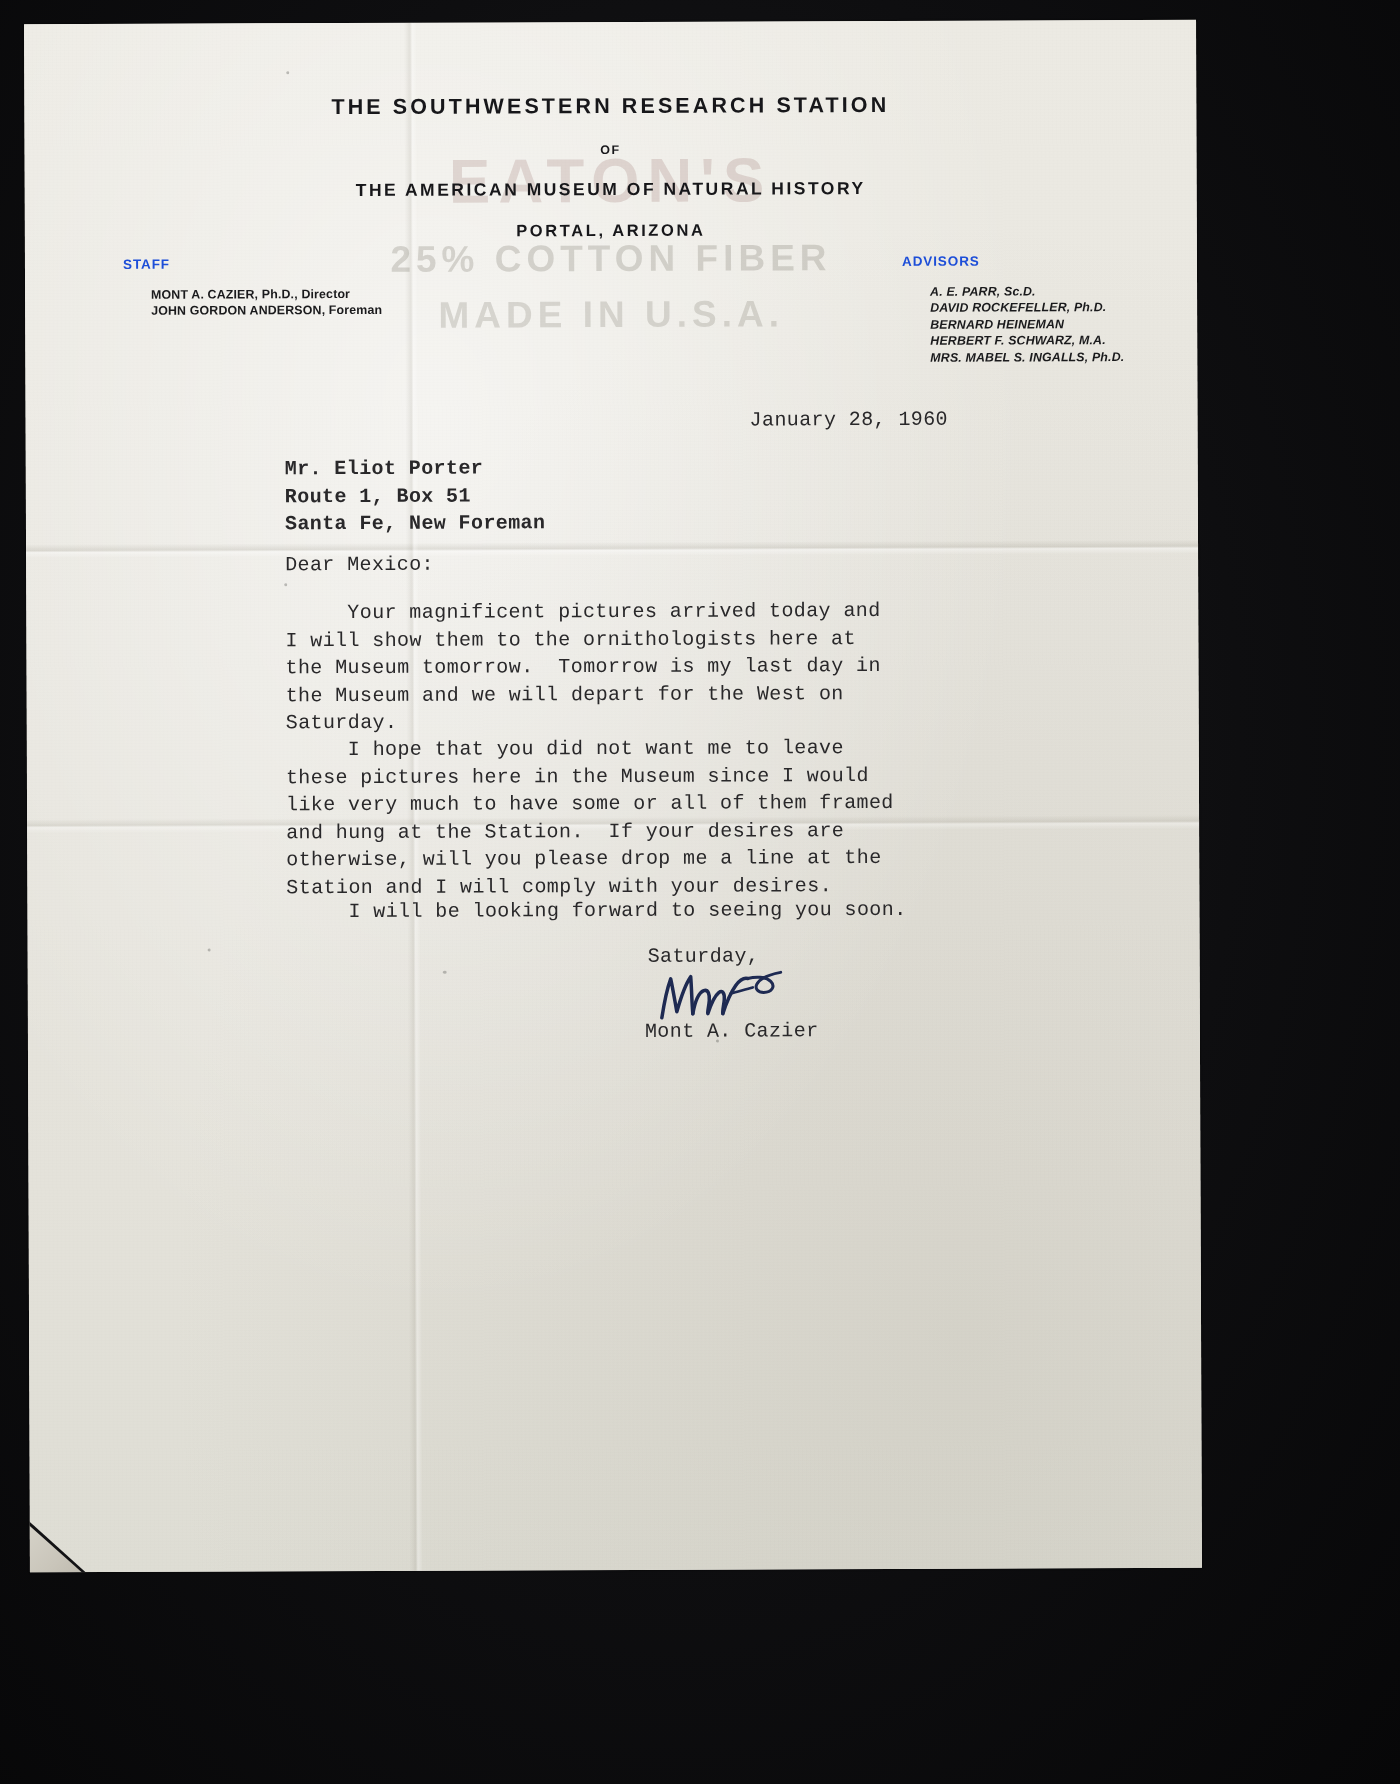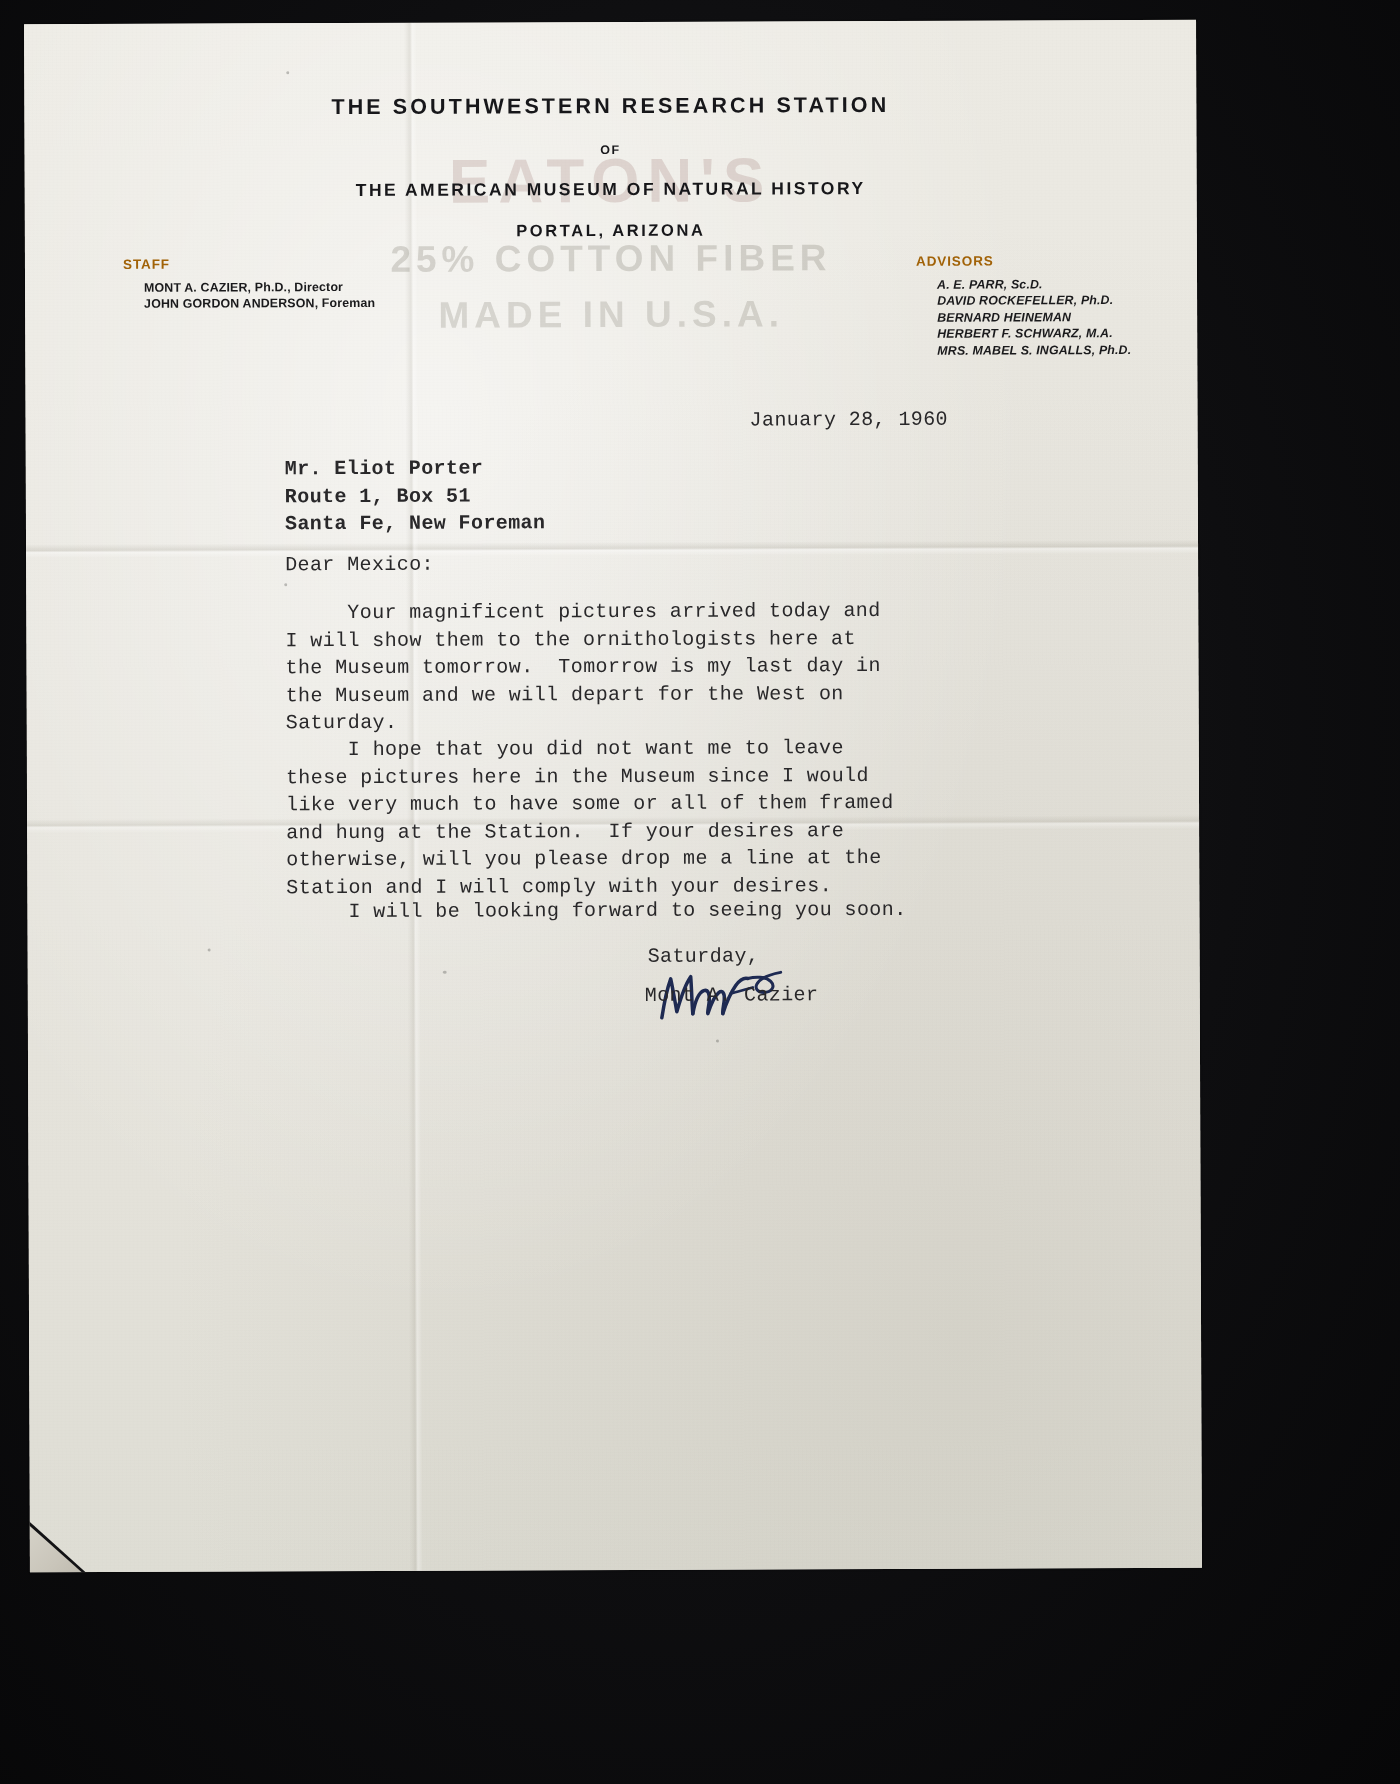--- a/index.html
+++ b/index.html
@@ -134,26 +134,26 @@
     height: 120px;
   }
   .roster-col { position: absolute; }
   #staff-col   { left: 98px; }
   #advisors-col{ right: 58px; text-align: left; }
 
   .roster-head {
     font-size: 13.5px;
     font-weight: 700;
     letter-spacing: .9px;
-    color: #a16207;
+    color: #1d4ed8;
     margin-bottom: 7px;
   }
   #advisors-col .roster-head { margin-bottom: 6px; }
 
-  .roster-list { list-style: none; margin: 8px; padding: 0; }
+  .roster-list { list-style: none; margin: 15px; padding: 0; }
   .roster-item {
     font-size: 12.4px;
     font-weight: 700;
     letter-spacing: .15px;
     line-height: 1.32;
     color: #1a1a1c;
     white-space: nowrap;
   }
   #staff-col .roster-list { padding-left: 13px; }
   #advisors-col .roster-list { padding-left: 13px; font-style: italic; }
@@ -192,21 +192,21 @@
   #body-p3 { position: absolute; top: 875px; left: 259px; }
 
   #closing {
     position: absolute;
     top: 921px;
     left: 620px;
   }
 
   #signed-name {
     position: absolute;
-    top: 960px;
+    top: 996px;
     left: 617px;
   }
 
   
   #signature {
     position: absolute;
     top: 940px;
     left: 630px;
     width: 135px;
     height: 62px;

